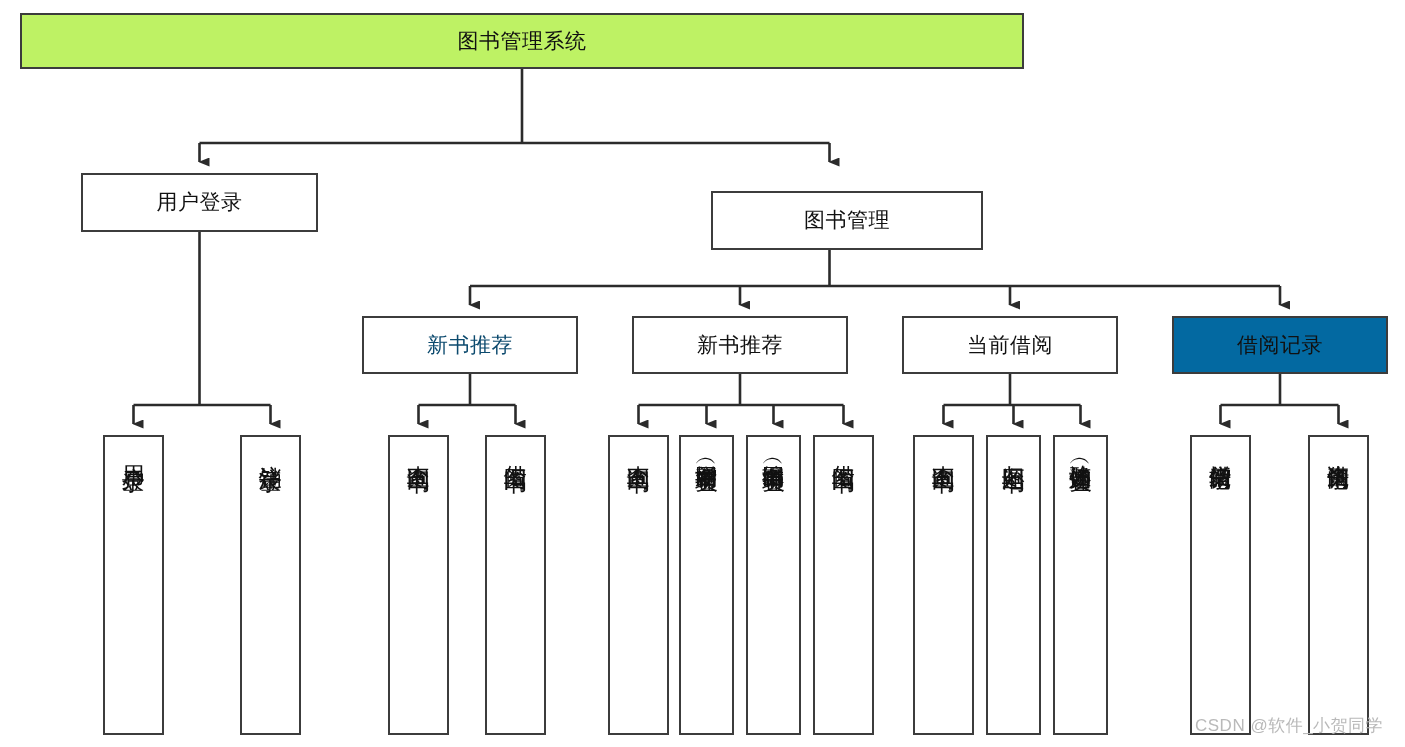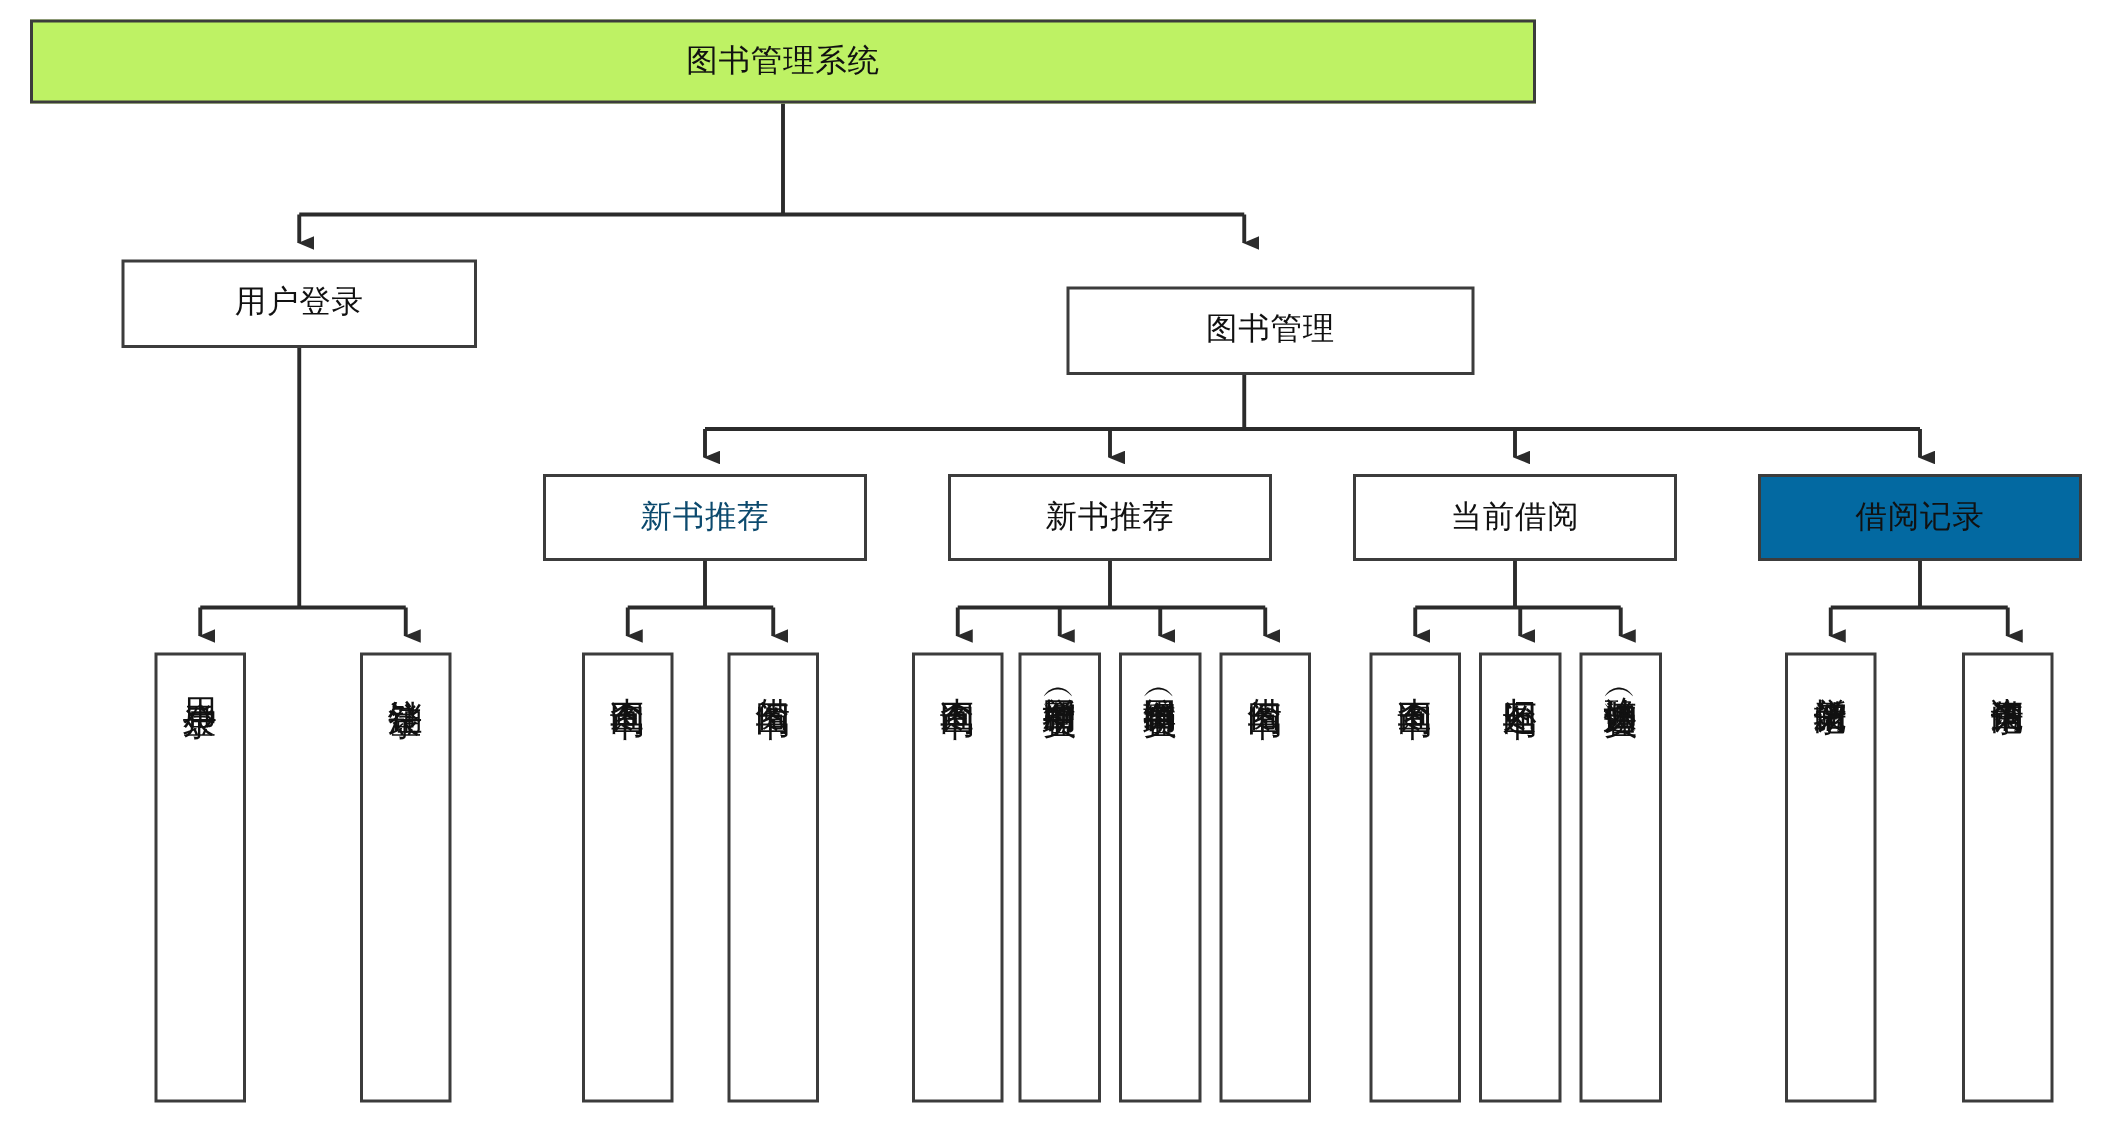--- a/index.html
+++ b/index.html
@@ -174,13 +174,14 @@
         <span class="label" style="color: rgb(17, 17, 17);">确认归还（管理员）</span>
       </div>
       <div class="node vert tall" style="left: 1190px; top: 435px; width: 61px; height: 300px; border-color: rgb(60, 60, 60); background: rgb(255, 255, 255);">
         <span class="label" style="color: rgb(17, 17, 17);">新增借阅记录</span>
       </div>
       <div class="node vert tall" style="left: 1308px; top: 435px; width: 61px; height: 300px; border-color: rgb(60, 60, 60); background: rgb(255, 255, 255);">
         <span class="label" style="color: rgb(17, 17, 17);">查询借阅记录</span>
       </div>
     </div>
 
+  <div class="watermark" style="left:1195px; top:714px;">CSDN @软件_小贺同学</div>
 </div>
 
 </body></html>

